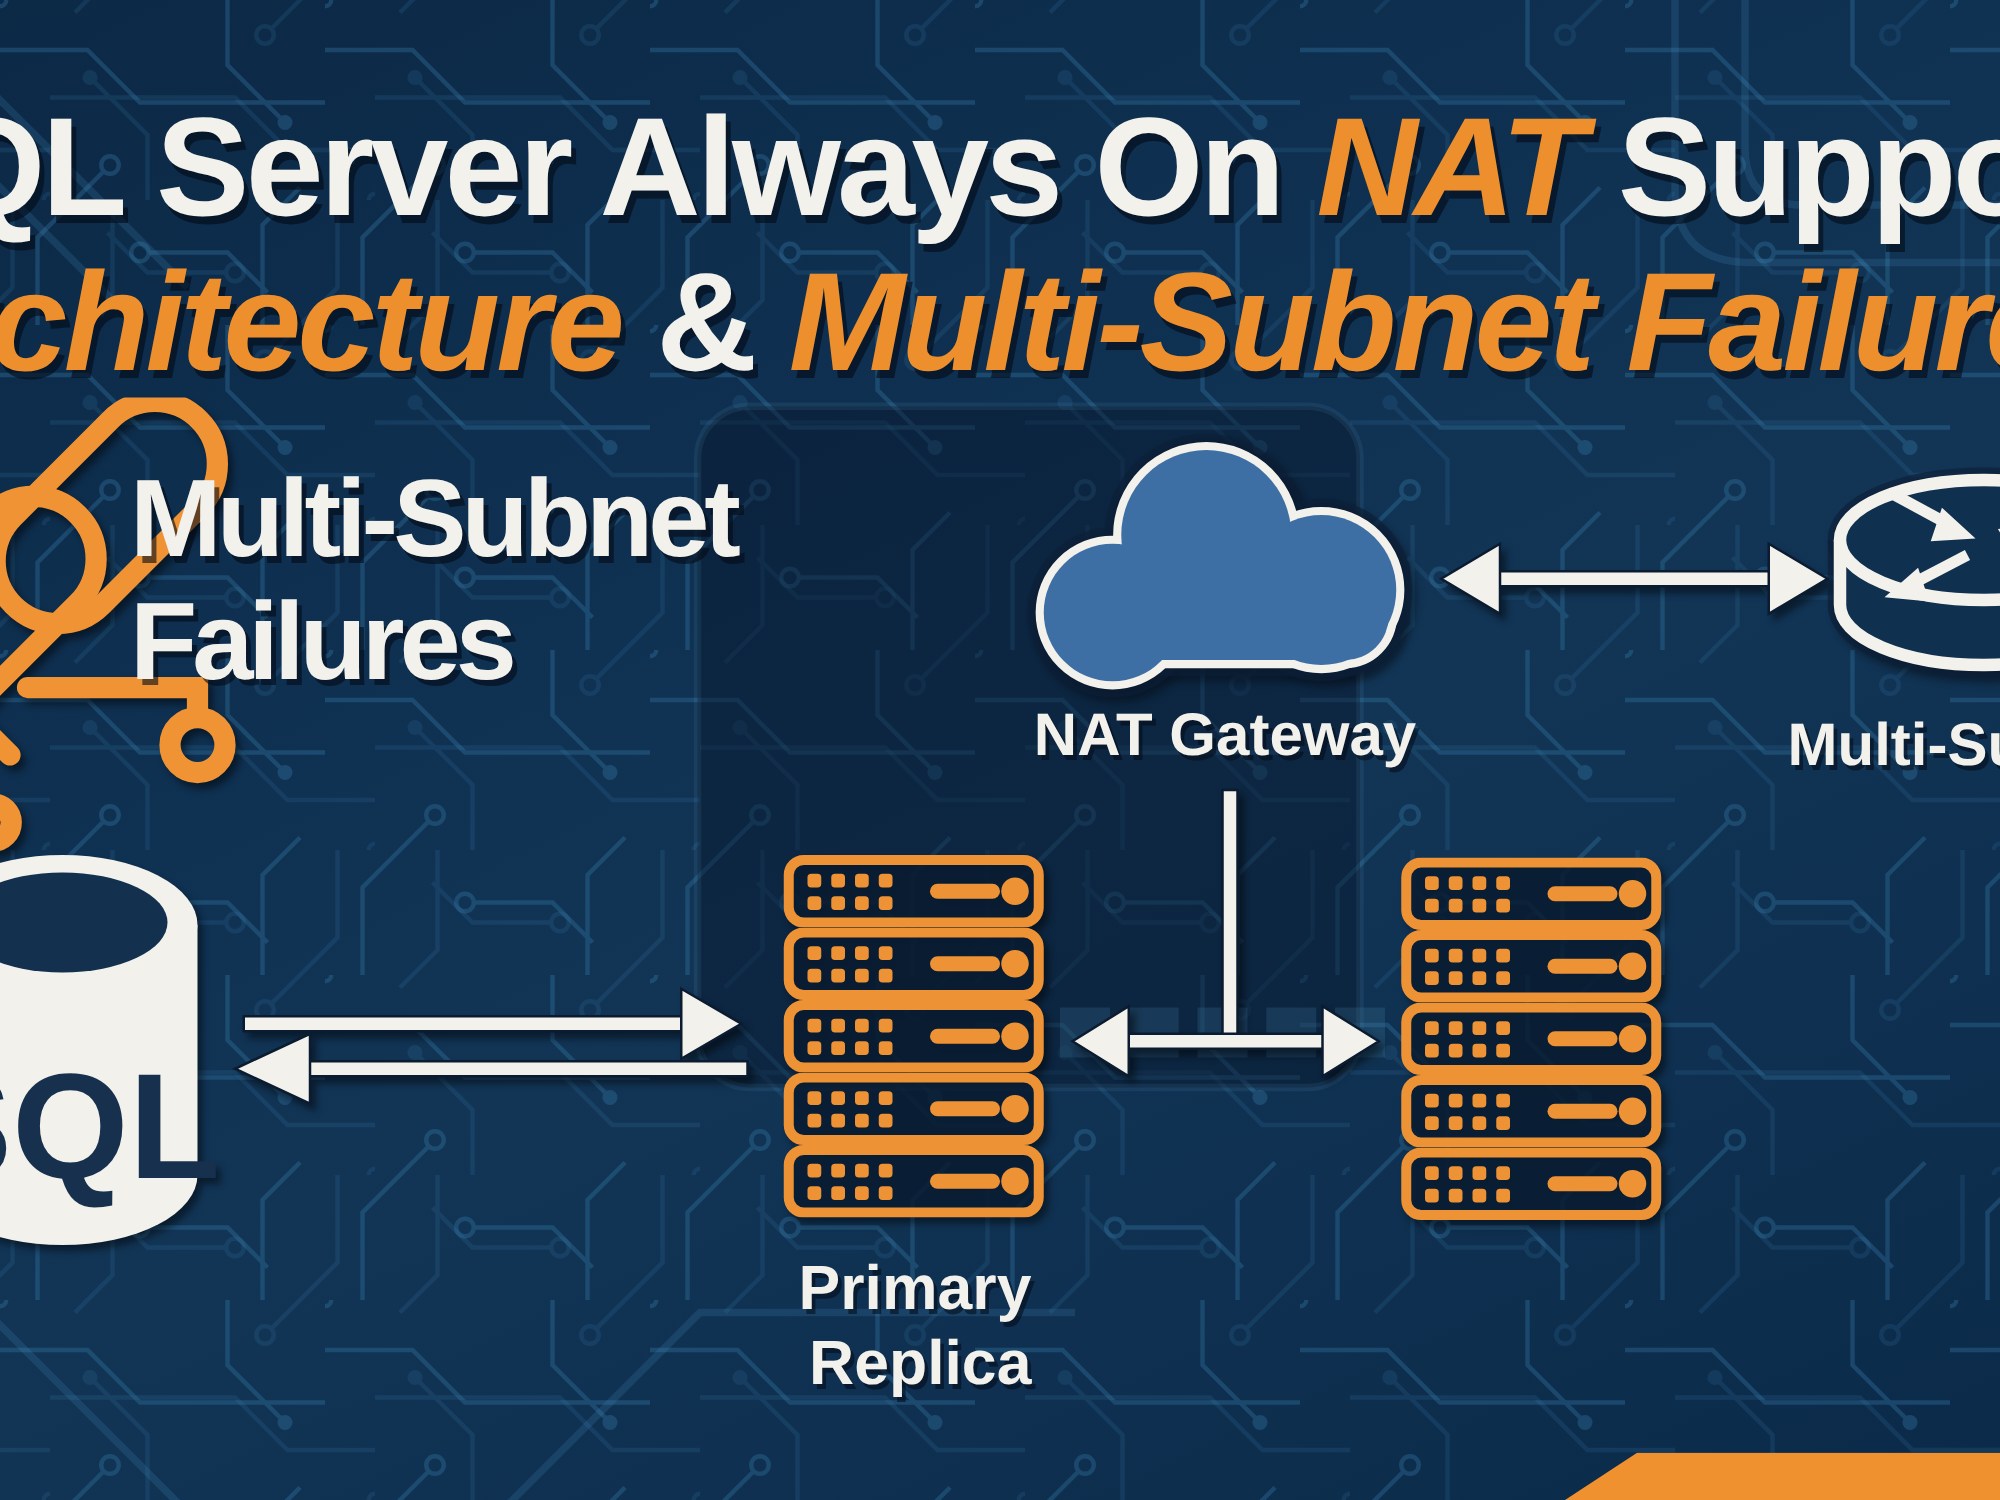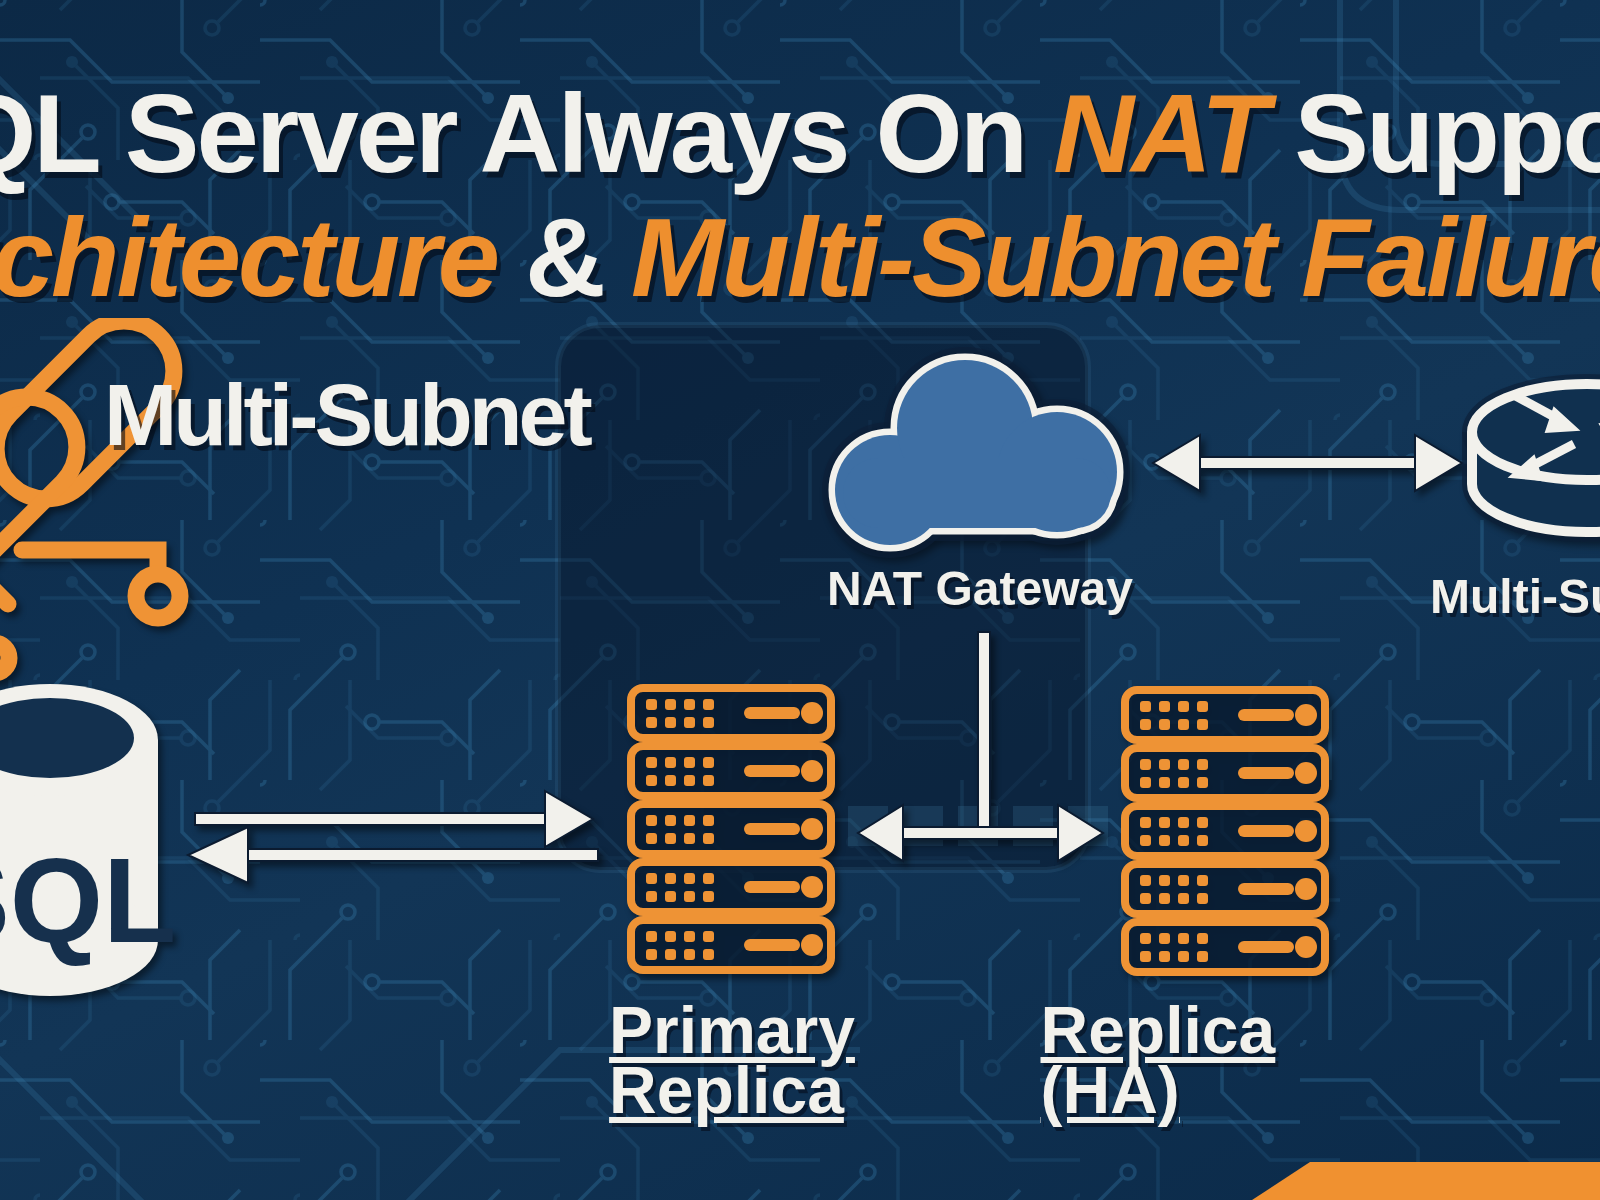--- a/index.html
+++ b/index.html
@@ -24,21 +24,21 @@
     line-height:98px;color:#f2f1ec;text-shadow:4px 5px 0 rgba(3,10,22,.6);
   }
   
   .cap{
     position:absolute;color:#f2f1ec;text-shadow:3px 4px 0 rgba(3,10,22,.55);
     font-size:48px;line-height:58px;white-space:nowrap;
   }
   .cap.center{transform:translateX(-50%);}
   .replica-cap{
     position:absolute;color:#f2f1ec;text-shadow:3px 4px 0 rgba(3,10,22,.55);
-    font-size:66px;line-height:60px;text-align:left;transform:translateX(-50%);text-decoration:underline;
+    font-size:50px;line-height:60px;text-align:right;transform:translateX(-50%);
   }
   
   .shadowed{filter:drop-shadow(4px 5px 3px rgba(0,0,0,.45));}
   
   .corner-accent{
     position:absolute;left:1238px;top:1162px;width:362px;height:38px;
     background:#f09130;
     clip-path:polygon(72px 0, 100% 0, 100% 100%, 14px 100%);
   }
 </style>
@@ -96,20 +96,21 @@
       <path d="M 72,232 L 208,232 L 208,254"></path>
       <circle cx="208" cy="278" r="22"></circle>
       <path d="M 26,254 L 58,286"></path>
       <path d="M 8,302 L 32,326"></path>
       <circle cx="44" cy="340" r="15"></circle>
     </g>
   </svg>
 
   <div class="side-label">
     <div>Multi-Subnet</div>
+    <div>Failures</div>
   </div>
 
   <svg class="abs shadowed" width="340" height="235" viewBox="0 0 340 235" style="left:805px;top:330px">
     <g fill="#3E6FA4" stroke="#0c1f38" stroke-opacity="0.65" stroke-width="26">
       <circle cx="85" cy="160" r="55"></circle>
         <circle cx="160" cy="98" r="68"></circle>
       <circle cx="252" cy="142" r="60"></circle>
         <rect x="38" y="128" width="268" height="70" rx="35"></rect>
     </g>
     <g fill="#3E6FA4" stroke="#f2f1ec" stroke-width="13">
@@ -219,18 +220,17 @@
       <polygon points="63,185 18,213 63,241"></polygon>
       <polygon points="218,185 263,213 218,241"></polygon>
     </g>
   </svg>
 
   <div class="replica-cap" style="left:732px;top:1000px">
     <div>Primary</div>
     <div>Replica</div>
   </div>
   <div class="replica-cap" style="left:1227px;top:1000px">
-    <div>Replica (HA)</div>
   </div>
 
   <div class="corner-accent"></div>
 
 </div>
 
 </body></html>

